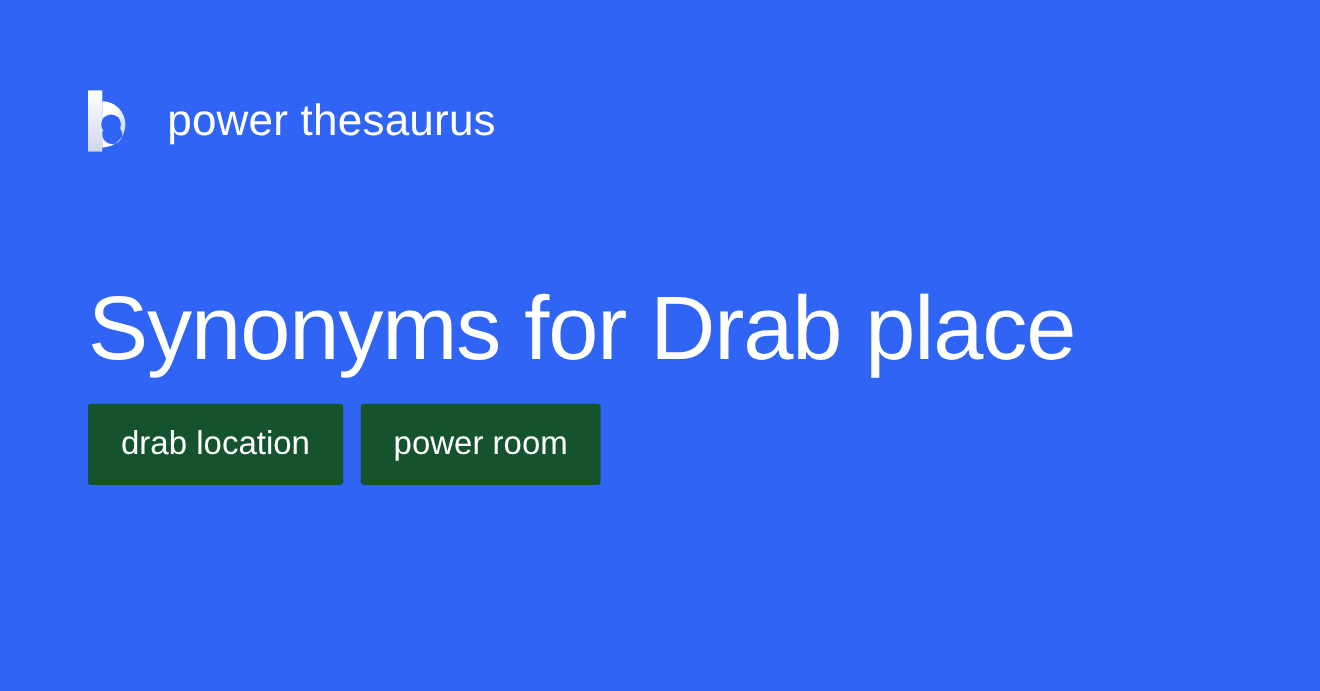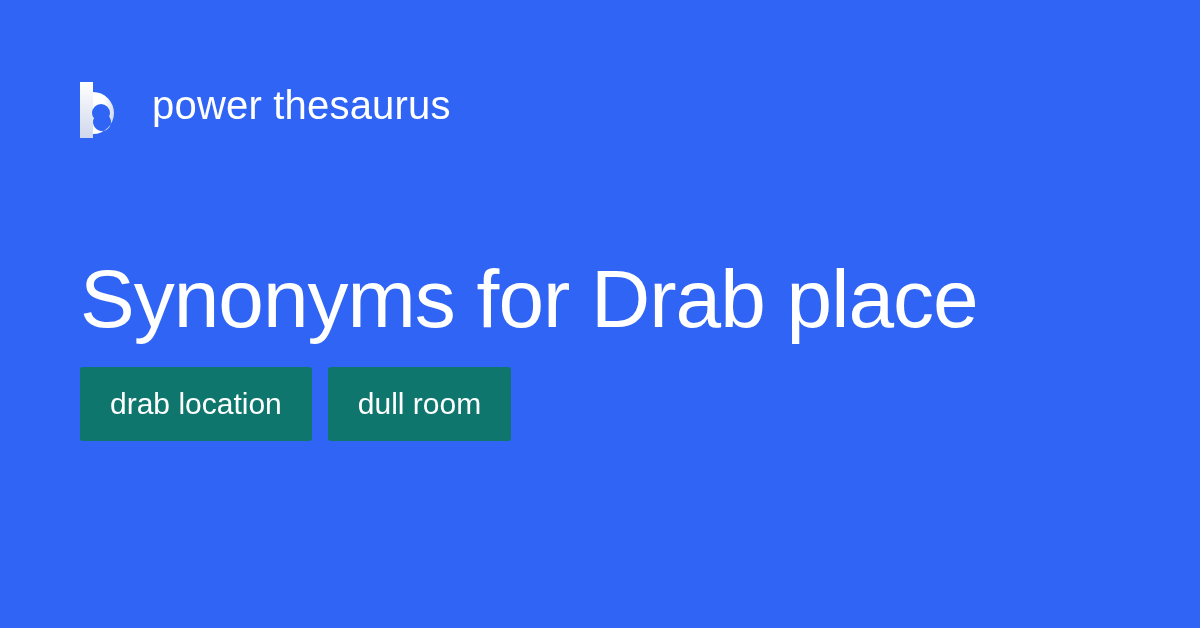--- a/index.html
+++ b/index.html
@@ -20,21 +20,21 @@
     background: #2f64f5;
     box-sizing: border-box;
   }
 
   
   .brand {
     position: absolute;
     left: 80px;
     top: 82px;
     display: flex;
-    align-items: flex-start;
+    align-items: center;
   }
   .logo-mark {
     width: 48px;
     height: 56px;
     display: block;
     flex: 0 0 auto;
   }
   .brand-name {
     margin-left: 24px;
     color: #ffffff;
@@ -70,21 +70,21 @@
     gap: 20px 16px;
     align-content: flex-start;
   }
   .tag {
     box-sizing: border-box;
     height: 74px;
     padding: 0 30px;
     display: flex;
     align-items: center;
     justify-content: center;
-    background: #0f766e;
+    background: #14532d;
     border-radius: 3px;
     color: #ffffff;
     font-size: 30px;
     line-height: 74px;
     font-weight: 400;
     white-space: nowrap;
   }
 </style>
 </head>
 <body>
@@ -110,16 +110,16 @@
       <path d="M13 10 a21 21 0 1 1 0 42 z M22 31 a9 9 0 1 0 0.01 0 z" fill="url(#bgrad)" fill-rule="evenodd"></path>
       <circle cx="21" cy="31" r="9" fill="#2f64f5"></circle>
     </svg>
     <div class="brand-name">power thesaurus</div>
   </div>
 
   <h1 class="headline">Synonyms for Drab place</h1>
 
   <div class="tags">
     <span class="tag">drab location</span>
-    <span class="tag">dull room</span>
+    <span class="tag">power room</span>
   </div>
 
 </div>
 
 </body></html>

